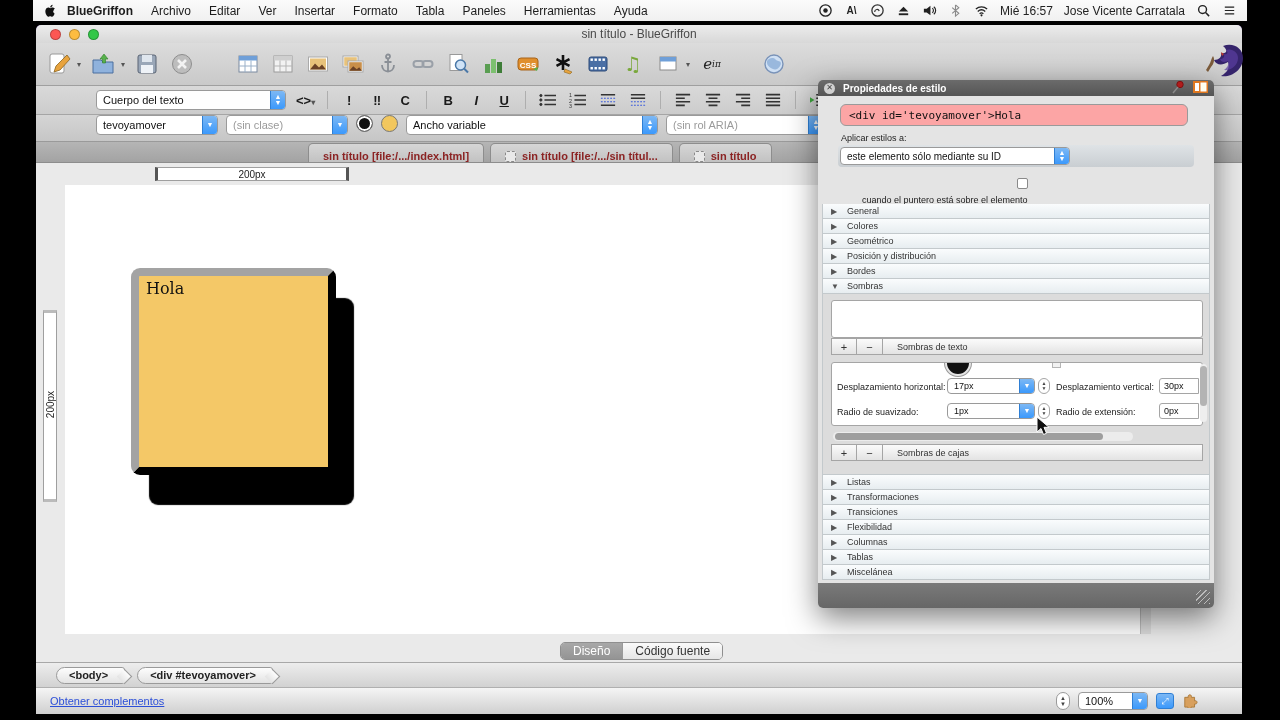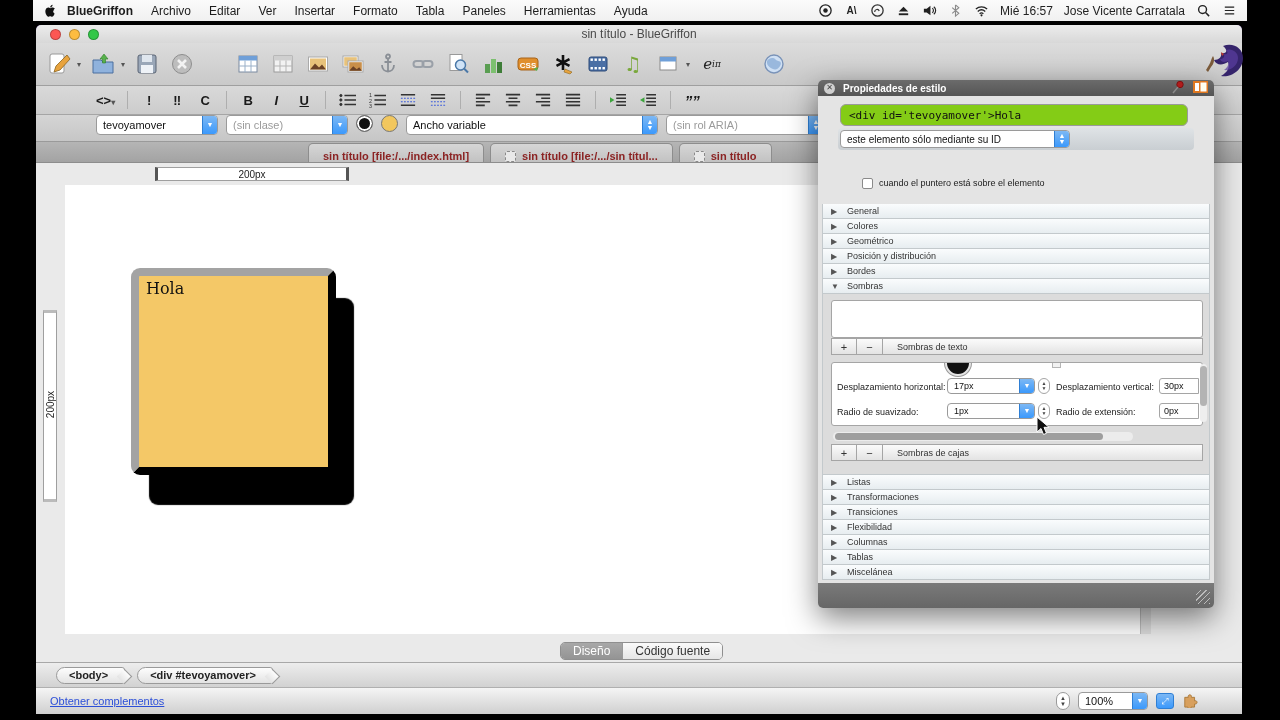--- a/index.html
+++ b/index.html
@@ -106,28 +106,28 @@
     color:#fff; font-size:9px; display:flex; align-items:center; justify-content:center; }
 
   
   .panel { position:absolute; left:818px; top:80px; width:396px; height:528px;
     background:#e4e4e4; border-radius:5px; box-shadow:0 10px 30px rgba(0,0,0,.5); font-size:9px; }
   .panel-head { height:16px; background:linear-gradient(#6b6b6b,#555); border-radius:5px 5px 0 0;
     display:flex; align-items:center; padding:0 6px; gap:8px; color:#fff; }
   .p-close { width:11px; height:11px; border-radius:50%; background:#cfcfcf; color:#444; font-size:8px;
     display:flex; align-items:center; justify-content:center; line-height:1; }
   .p-title { flex:1; font-size:10px; font-weight:bold; }
-  .selector-field { position:absolute; left:22px; top:24px; width:348px; height:22px; background:#84cc16;
+  .selector-field { position:absolute; left:22px; top:24px; width:348px; height:22px; background:#fca5a5;
     border:1px solid #9a9a9a; border-radius:6px; font-family:"DejaVu Sans Mono", monospace;
     font-size:11px; color:#111; display:flex; align-items:center; padding:0 8px; }
   .apply-label { position:absolute; left:23px; top:53px; font-size:9px; color:#222; }
-  .apply-band { position:absolute; left:20px; top:48px; width:356px; height:22px;
+  .apply-band { position:absolute; left:20px; top:65px; width:356px; height:22px;
     background:linear-gradient(#dfe3e6,#c9ced2); border-radius:4px; display:flex; align-items:flex-start; padding:2px; }
   .apply-combo { width:230px; height:18px; font-size:10px; }
-  .hover-row { position:absolute; left:44px; top:98px; display:flex; align-items:flex-start; gap:6px; color:#222; }
+  .hover-row { position:absolute; left:44px; top:98px; display:flex; align-items:flex-end; gap:6px; color:#222;flex-direction:column; }
   .checkbox { width:11px; height:11px; background:#fff; border:1px solid #8a8a8a; border-radius:2px; }
 
   .acc { position:absolute; left:4px; width:388px; height:15px;
     background:linear-gradient(#fafcfd,#e7edf0); border:1px solid #c3c9cc; border-top:none;
     display:flex; align-items:center; gap:8px; padding-left:8px; font-size:9px; color:#333; }
   .acc .arr { font-size:8px; color:#555; width:8px; }
 
   .shadow-zone { position:absolute; left:4px; top:214px; width:388px; height:181px; background:#dcdcdc; border:1px solid #c3c9cc; border-top:none; }
   .list-box { position:absolute; left:8px; top:6px; width:372px; height:38px; background:#fff; border:1px solid #a5a5a5; border-radius:3px; }
   .shadow-row { position:absolute; left:8px; width:372px; height:17px; display:flex; }
@@ -373,20 +373,27 @@
     <span class="tb-gap" style="width:18px;"></span>
     <span class="tb-ico">
         <svg viewBox="0 0 24 24">
           <circle cx="12" cy="12" r="9" fill="#cfe0f4" stroke="#7a93b8" stroke-width="1.4"></circle>
           <path d="M5 9c2-3.5 6.5-3.8 8.5-1.6 1.6 1.8 4.2 1 5.2 3s-2.2 7-5.5 7C9.8 17.4 4 14 5 9z" fill="#8fb0d8" opacity=".85"></path>
         </svg>
       </span>
   </div>
 
   <div class="toolbar-format">
+    <div class="combo" style="width:190px;">
+      <span class="cv">Cuerpo del texto</span>
+      <span class="cbtn">
+          <span>▲</span>
+          <span>▼</span>
+        </span>
+    </div>
     <span class="fmt-btn"><span>&lt;&gt;</span><span style="font-size:8px;color:#555;">▾</span></span>
     <span class="vsep"></span>
     <span class="fmt-btn">!</span>
     <span class="fmt-btn">‼</span>
     <span class="fmt-btn">C</span>
     <span class="vsep"></span>
     <span class="fmt-btn">B</span>
     <span class="fmt-btn" style="font-style:italic;">I</span>
     <span class="fmt-btn" style="text-decoration:underline;">U</span>
     <span class="vsep"></span>

